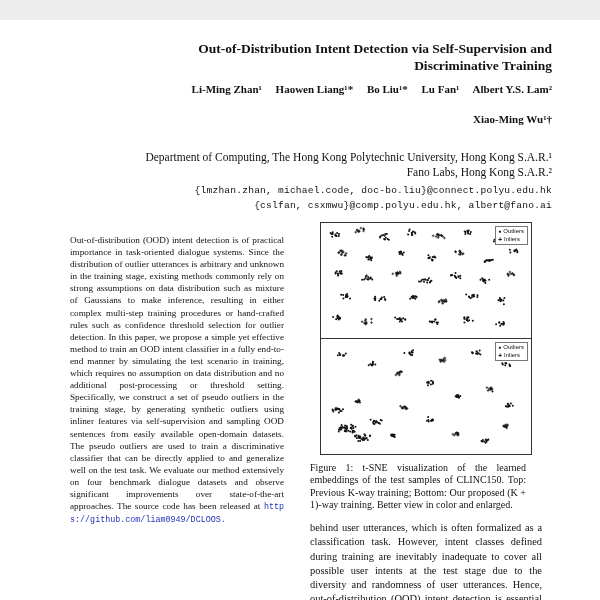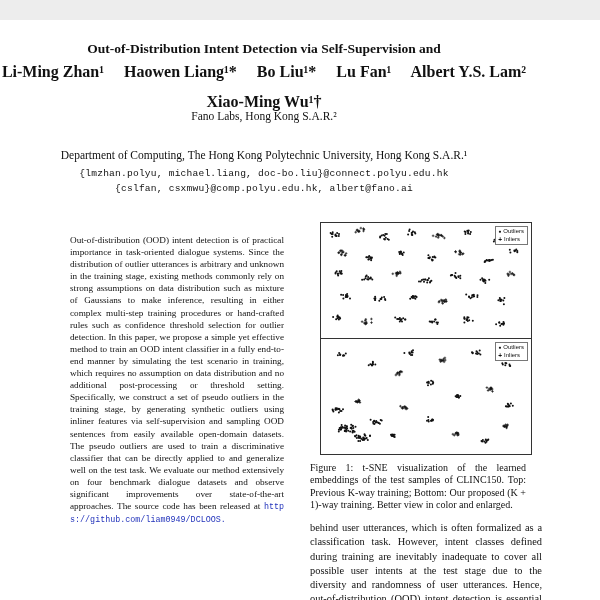--- a/index.html
+++ b/index.html
@@ -1,22 +1,22 @@
 <!DOCTYPE html>
 <html><head>
 <meta charset="utf-8">
 <style>
   html,body{margin:0;padding:0;}
   body{width:600px;height:600px;overflow:hidden;background:#e9e9e9;
        font-family:"Liberation Serif",serif;color:#111;}
   .page{position:relative;width:600px;height:600px;background:#ffffff;overflow:hidden;}
   .viewer-top{position:absolute;top:0;left:0;width:600px;height:20px;background:#ededed;}
-  .header{position:absolute;top:40px;left:0;width:528px;text-align:center;}
+  .header{position:absolute;top:40px;left:0;width:528px;text-align:right;padding-left:24px;}
   .title{font-size:13.5px;font-weight:bold;line-height:17px;}
-  .authors{margin-top:8px;font-size:16px;font-weight:bold;line-height:14px;white-space:pre-wrap;}
+  .authors{margin-top:8px;font-size:11px;font-weight:bold;line-height:14px;white-space:pre-wrap;}
   .affil{margin-top:24px;font-size:11.5px;line-height:15px;}
   .emails{margin-top:3px;font-family:"Liberation Mono",monospace;font-size:9.6px;line-height:15px;letter-spacing:.2px;white-space:pre-wrap;}
   .columns{position:absolute;top:222px;left:58px;width:484px;display:flex;justify-content:space-between;}
   .col-left{width:238px;}
   .col-right{width:232px;}
   .abs-head{font-size:11.5px;font-weight:bold;text-align:center;margin:0 0 7px 0;}
   .abs-text{font-size:9.2px;line-height:12.1px;text-align:justify;margin:12px;}
   .url{font-family:"Liberation Mono",monospace;font-size:8.4px;word-break:break-all;text-decoration:none;}
   .figure-box{width:212px;margin:0 auto;}
   .panel{position:relative;border:1px solid #333;background:#fff;}
@@ -31,25 +31,26 @@
   .bodytext{font-size:10.4px;line-height:14.2px;text-align:justify;margin:10px 0 0 0;}
 </style>
 </head>
 <body>
 
 <div class="page">
   <div class="viewer-top"></div>
 
   <div class="header">
     <div class="title">Out-of-Distribution Intent Detection via Self-Supervision and</div>
+    <div class="title">Discriminative Training</div>
     <div class="authors">Li-Ming Zhan¹     Haowen Liang¹*     Bo Liu¹*     Lu Fan¹     Albert Y.S. Lam²</div>
     <div class="authors" style="margin-top:16px;">Xiao-Ming Wu¹†</div>
+    <div class="affil">Department of Computing, The Hong Kong Polytechnic University, Hong Kong S.A.R.¹</div>
     <div class="affil" style="margin-top:0;">Fano Labs, Hong Kong S.A.R.²</div>
-    <div class="affil">Department of Computing, The Hong Kong Polytechnic University, Hong Kong S.A.R.¹</div>
-    <div class="emails">{lmzhan.polyu, michael.liang, doc-bo.liu}@connect.polyu.edu.hk</div>
+    <div class="emails">{lmzhan.zhan, michael.code, doc-bo.liu}@connect.polyu.edu.hk</div>
     <div class="emails" style="margin-top:0;">{cslfan, csxmwu}@comp.polyu.edu.hk, albert@fano.ai</div>
   </div>
 
   <div class="columns">
 
     <div class="col-left">
       <p class="abs-text"><span>Out-of-distribution (OOD) intent detection is of practical importance in task-oriented dialogue systems. Since the distribution of outlier utterances is arbitrary and unknown in the training stage, existing methods commonly rely on strong assumptions on data distribution such as mixture of Gaussians to make inference, resulting in either complex multi-step training procedures or hand-crafted rules such as confidence threshold selection for outlier detection. In this paper, we propose a simple yet effective method to train an OOD intent classifier in a fully end-to-end manner by simulating the test scenario in training, which requires no assumption on data distribution and no additional post-processing or threshold setting. Specifically, we construct a set of pseudo outliers in the training stage, by generating synthetic outliers using inliner features via self-supervision and sampling OOD sentences from easily available open-domain datasets. The pseudo outliers are used to train a discriminative classifier that can be directly applied to and generalize well on the test task. We evaluate our method extensively on four benchmark dialogue datasets and observe significant improvements over state-of-the-art approaches. The source code has been released at </span><a class="url" href="#" style="color: rgb(34, 51, 187);">https://github.com/liam0949/DCLOOS.</a></p>
     </div>
 
     <div class="col-right">

